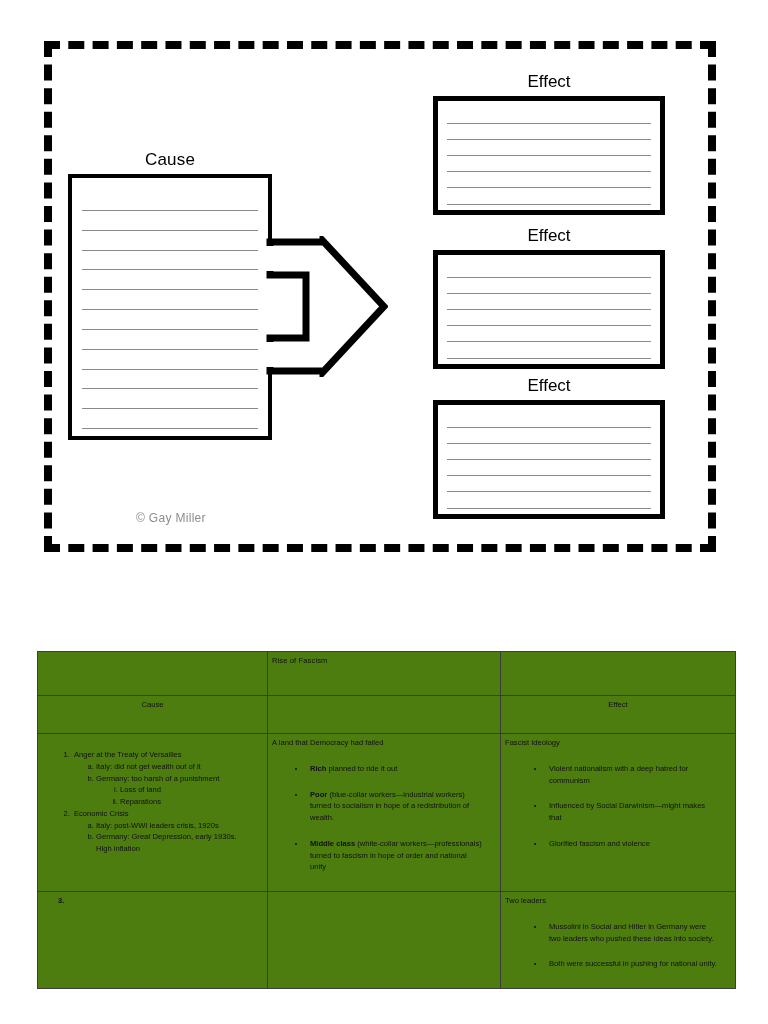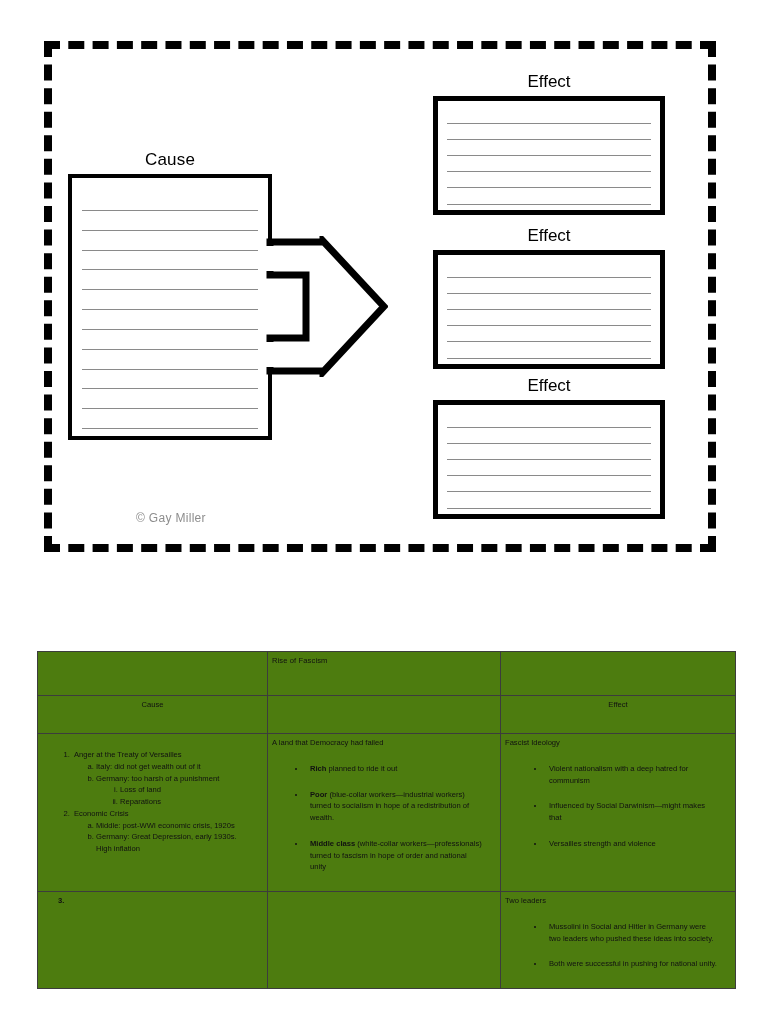--- a/index.html
+++ b/index.html
@@ -309,21 +309,21 @@
                     <span>Reparations</span>
                   </li>
                 </ol>
               </li>
             </ol>
           </li>
           <li>
             <span>Economic Crisis</span>
             <ol class="lvl2">
               <li>
-                <span>Middle: post-WWI economic crisis, 1920s</span>
+                <span>Italy: post-WWI leaders crisis, 1920s</span>
               </li>
               <li>
                 <span>Germany: Great Depression, early 1930s. High inflation</span>
               </li>
             </ol>
           </li>
         </ol>
       </td>
 
       <td class="body-cell">
@@ -344,21 +344,21 @@
       <td class="body-cell">
         <div class="lead">Fascist Ideology</div>
         <ul class="bul indent">
           <li>
             <span>Violent nationalism with a deep hatred for communism</span>
           </li>
           <li>
             <span>Influenced by Social Darwinism—might makes that</span>
           </li>
           <li>
-            <span>Versailles strength and violence</span>
+            <span>Glorified fascism and violence</span>
           </li>
         </ul>
       </td>
     </tr>
 
     <tr>
       <td class="body-cell-2">
         <div class="plain-num">3.</div>
       </td>
       <td class="body-cell-2"></td>

